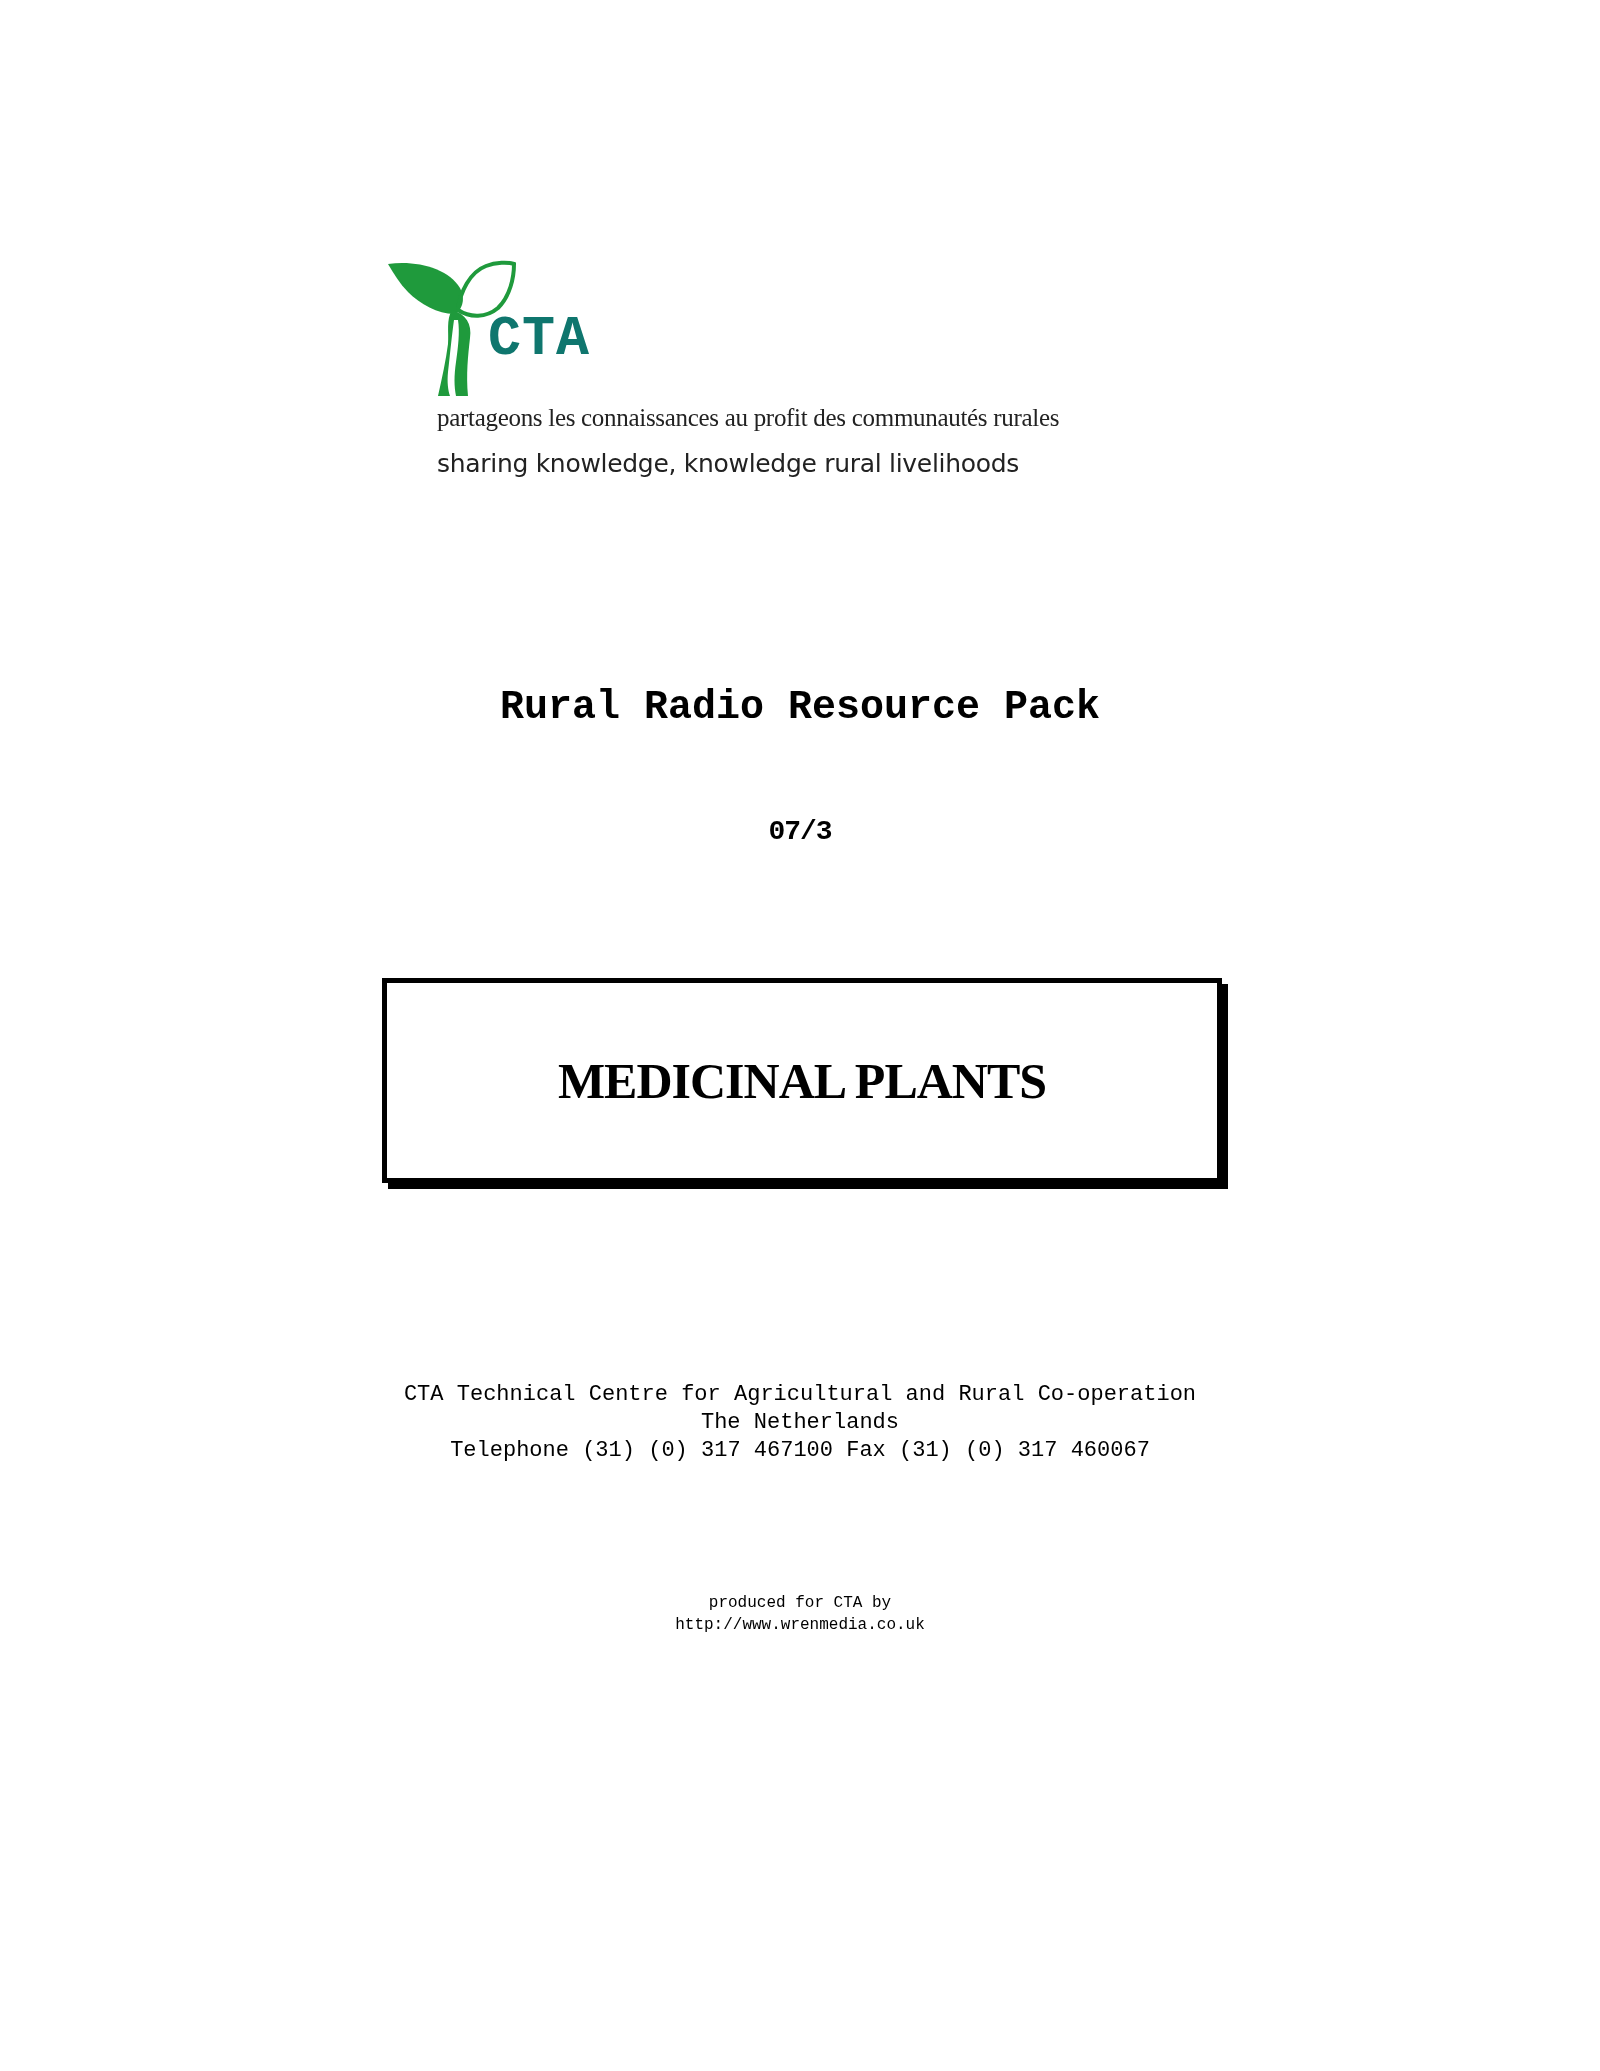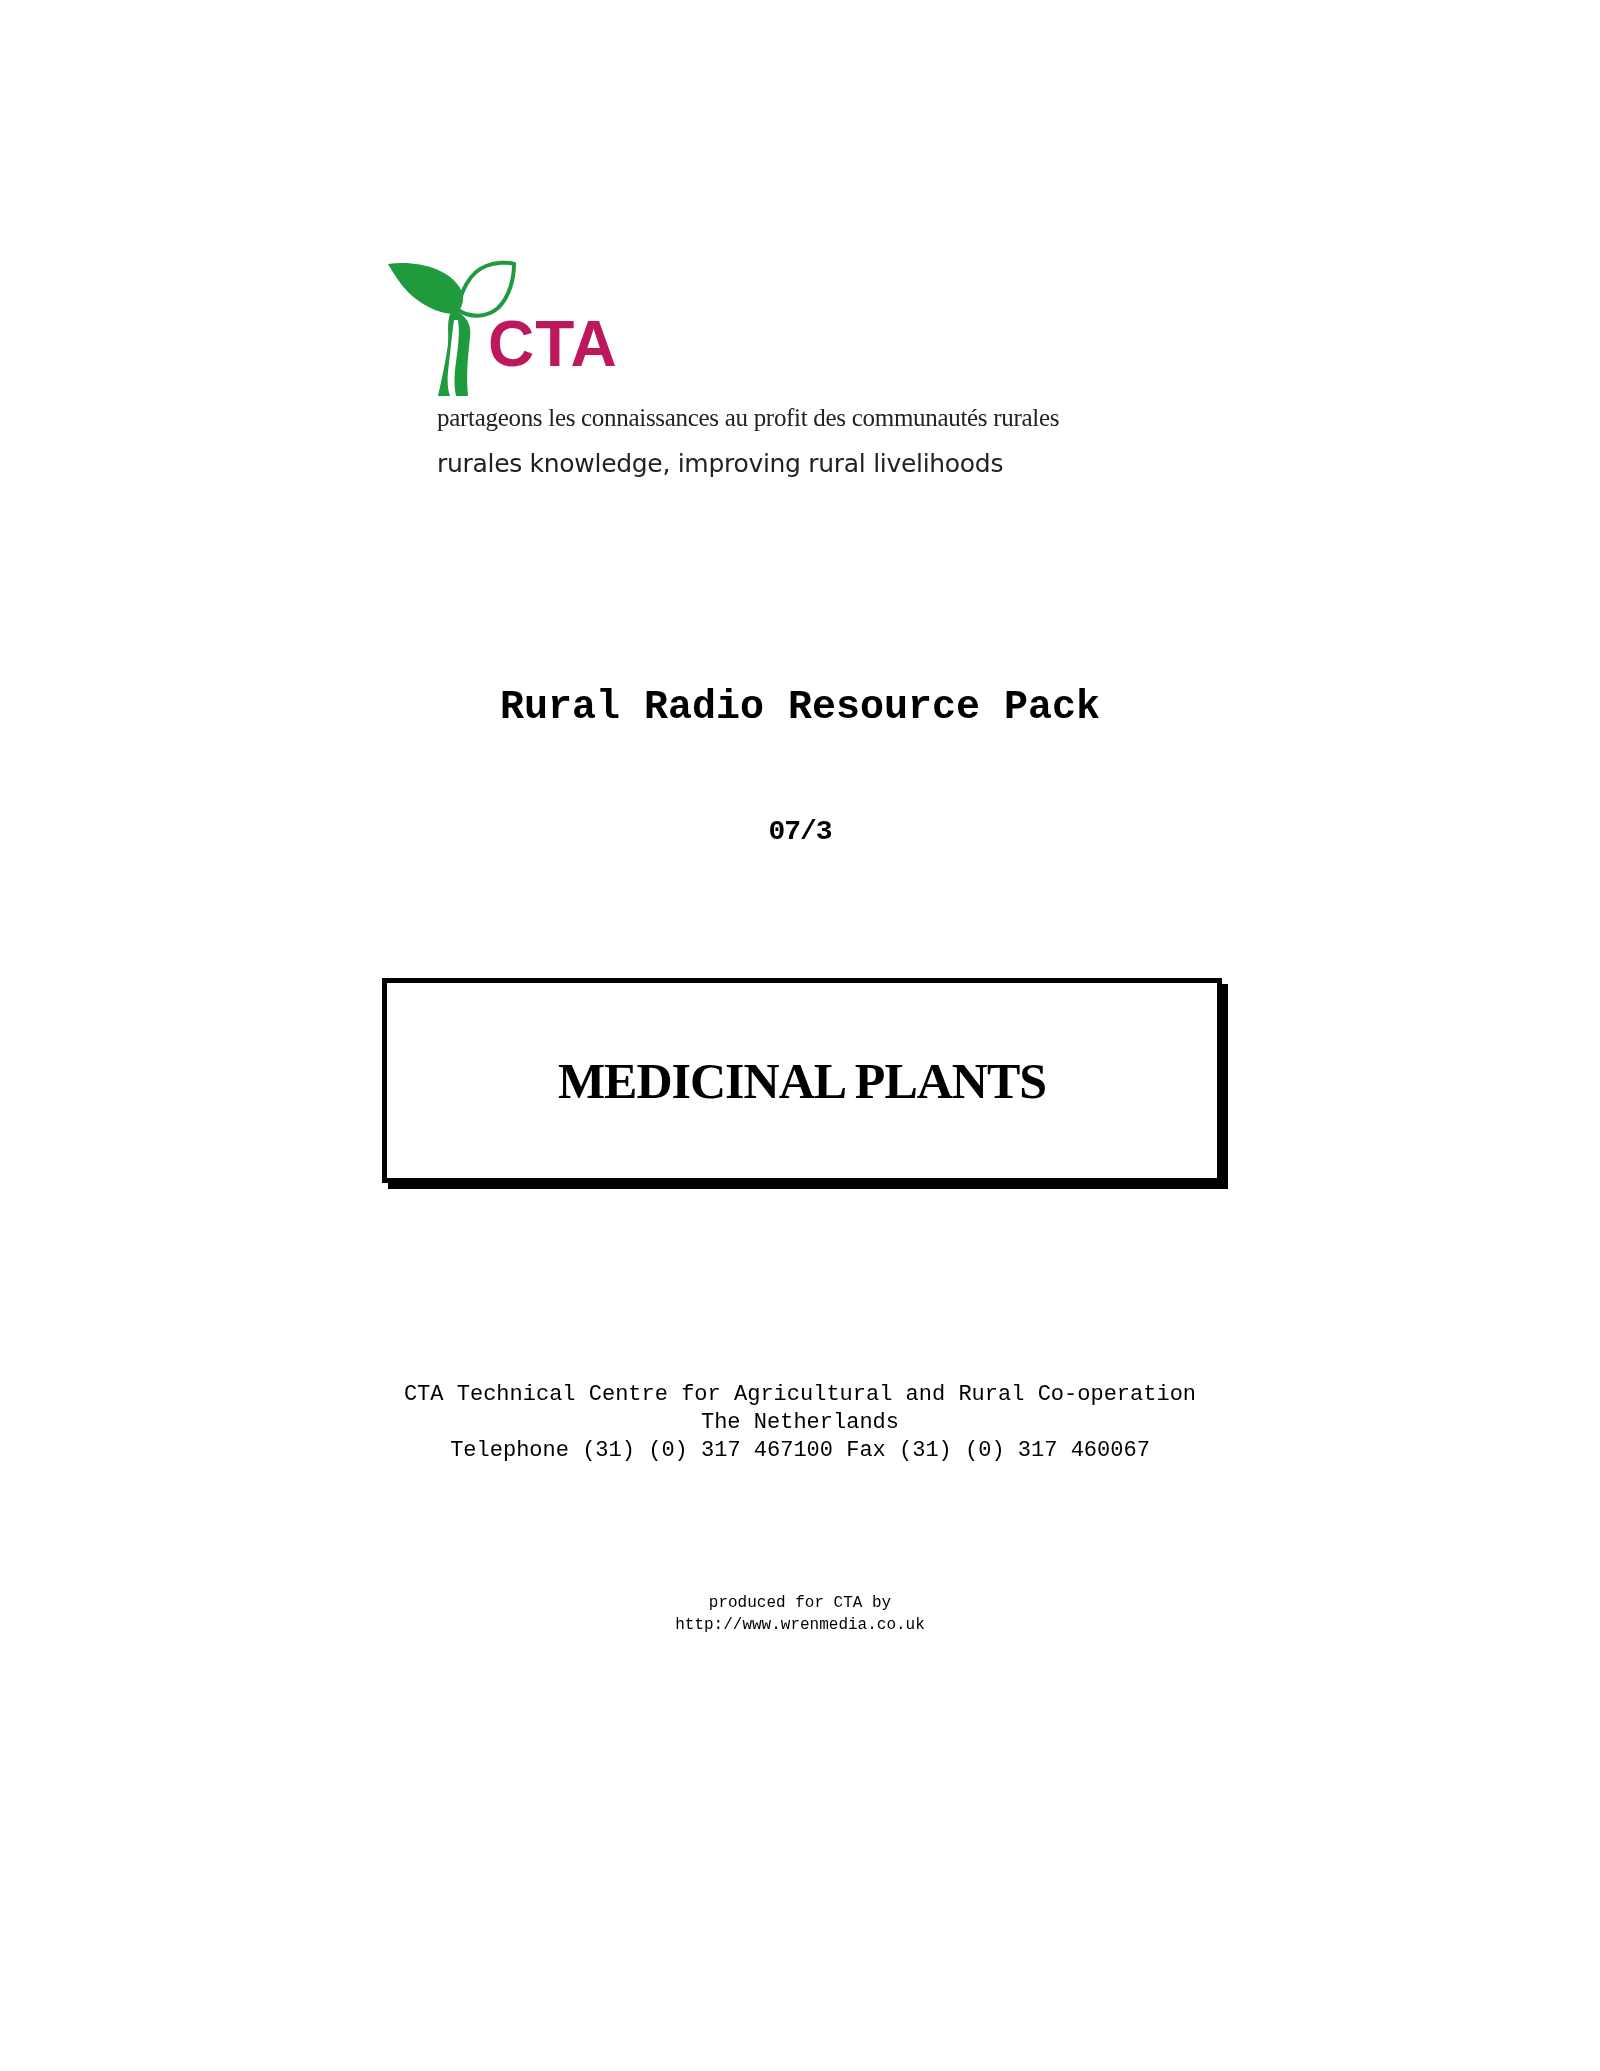--- a/index.html
+++ b/index.html
@@ -1,22 +1,22 @@
 <!DOCTYPE html>
 <html><head>
   <meta charset="utf-8">
   <style>
     html, body { margin: 0; padding: 0; background: #ffffff; }
     body { width: 1600px; height: 2071px; position: relative; overflow: hidden; color: #000; }
     .abs { position: absolute; }
     .logo { left: 386px; top: 258px; width: 130px; height: 140px; }
     .logo-word {
       left: 488px; top: 312px;
-      font-family: Liberation Sans, sans-serif; font-weight: bold;
-      font-size: 64px; letter-spacing: 1px; line-height: 1; color: #be185d;
+      font-family: Liberation Mono, monospace; font-weight: bold;
+      font-size: 55px; letter-spacing: 1px; line-height: 1; color: #0f766e;
     }
     .tagline {
       left: 437px; font-family: "DejaVu Sans", sans-serif;
       font-size: 25px; color: #222; white-space: nowrap; line-height: 1;
     }
     .tag-fr { top: 405px; letter-spacing: -0.3px; font-family: Liberation Serif, serif; }
     .tag-en { top: 451px; letter-spacing: -0.3px; }
     .center { left: 0; width: 1600px; text-align: center; }
     .serif { font-family: Liberation Mono, monospace; }
     .pack-title { top: 688px; font-size: 40px; font-weight: bold; line-height: 1; }
@@ -43,21 +43,21 @@
     <path d="M2 6 C30 2 62 10 74 30 C80 42 76 52 68 56 C52 56 34 46 22 34 C14 26 8 16 2 6 Z" fill="#1f9a3c"></path>
 
     <path d="M72 52 C74 34 84 14 100 8 C110 4 122 4 128 6 C128 20 124 38 112 50 C100 60 84 60 72 52 Z" fill="none" stroke="#1f9a3c" stroke-width="4"></path>
 
     <path d="M66 52 C80 56 86 66 84 80 C82 98 80 116 82 138 L52 138 C56 120 60 102 62 86 C63 74 60 62 66 52 Z" fill="#1f9a3c"></path>
     <path d="M68 62 C66 76 64 96 62 114 C61 124 62 132 64 138 L70 138 C68 128 68 118 70 104 C72 90 74 74 72 62 Z" fill="#ffffff"></path>
   </svg>
 </div>
 <div class="abs logo-word">CTA</div>
 <div class="abs tagline tag-fr">partageons les connaissances au profit des communautés rurales</div>
-<div class="abs tagline tag-en">rurales knowledge, improving rural livelihoods</div>
+<div class="abs tagline tag-en">sharing knowledge, knowledge rural livelihoods</div>
 
 <div class="abs center serif pack-title">Rural Radio Resource Pack</div>
 <div class="abs center serif issue">07/3</div>
 
 <div class="abs title-box">
   <div class="title-text">MEDICINAL PLANTS</div>
 </div>
 
 <div class="abs center serif address">
   <div>CTA Technical Centre for Agricultural and Rural Co-operation</div>

